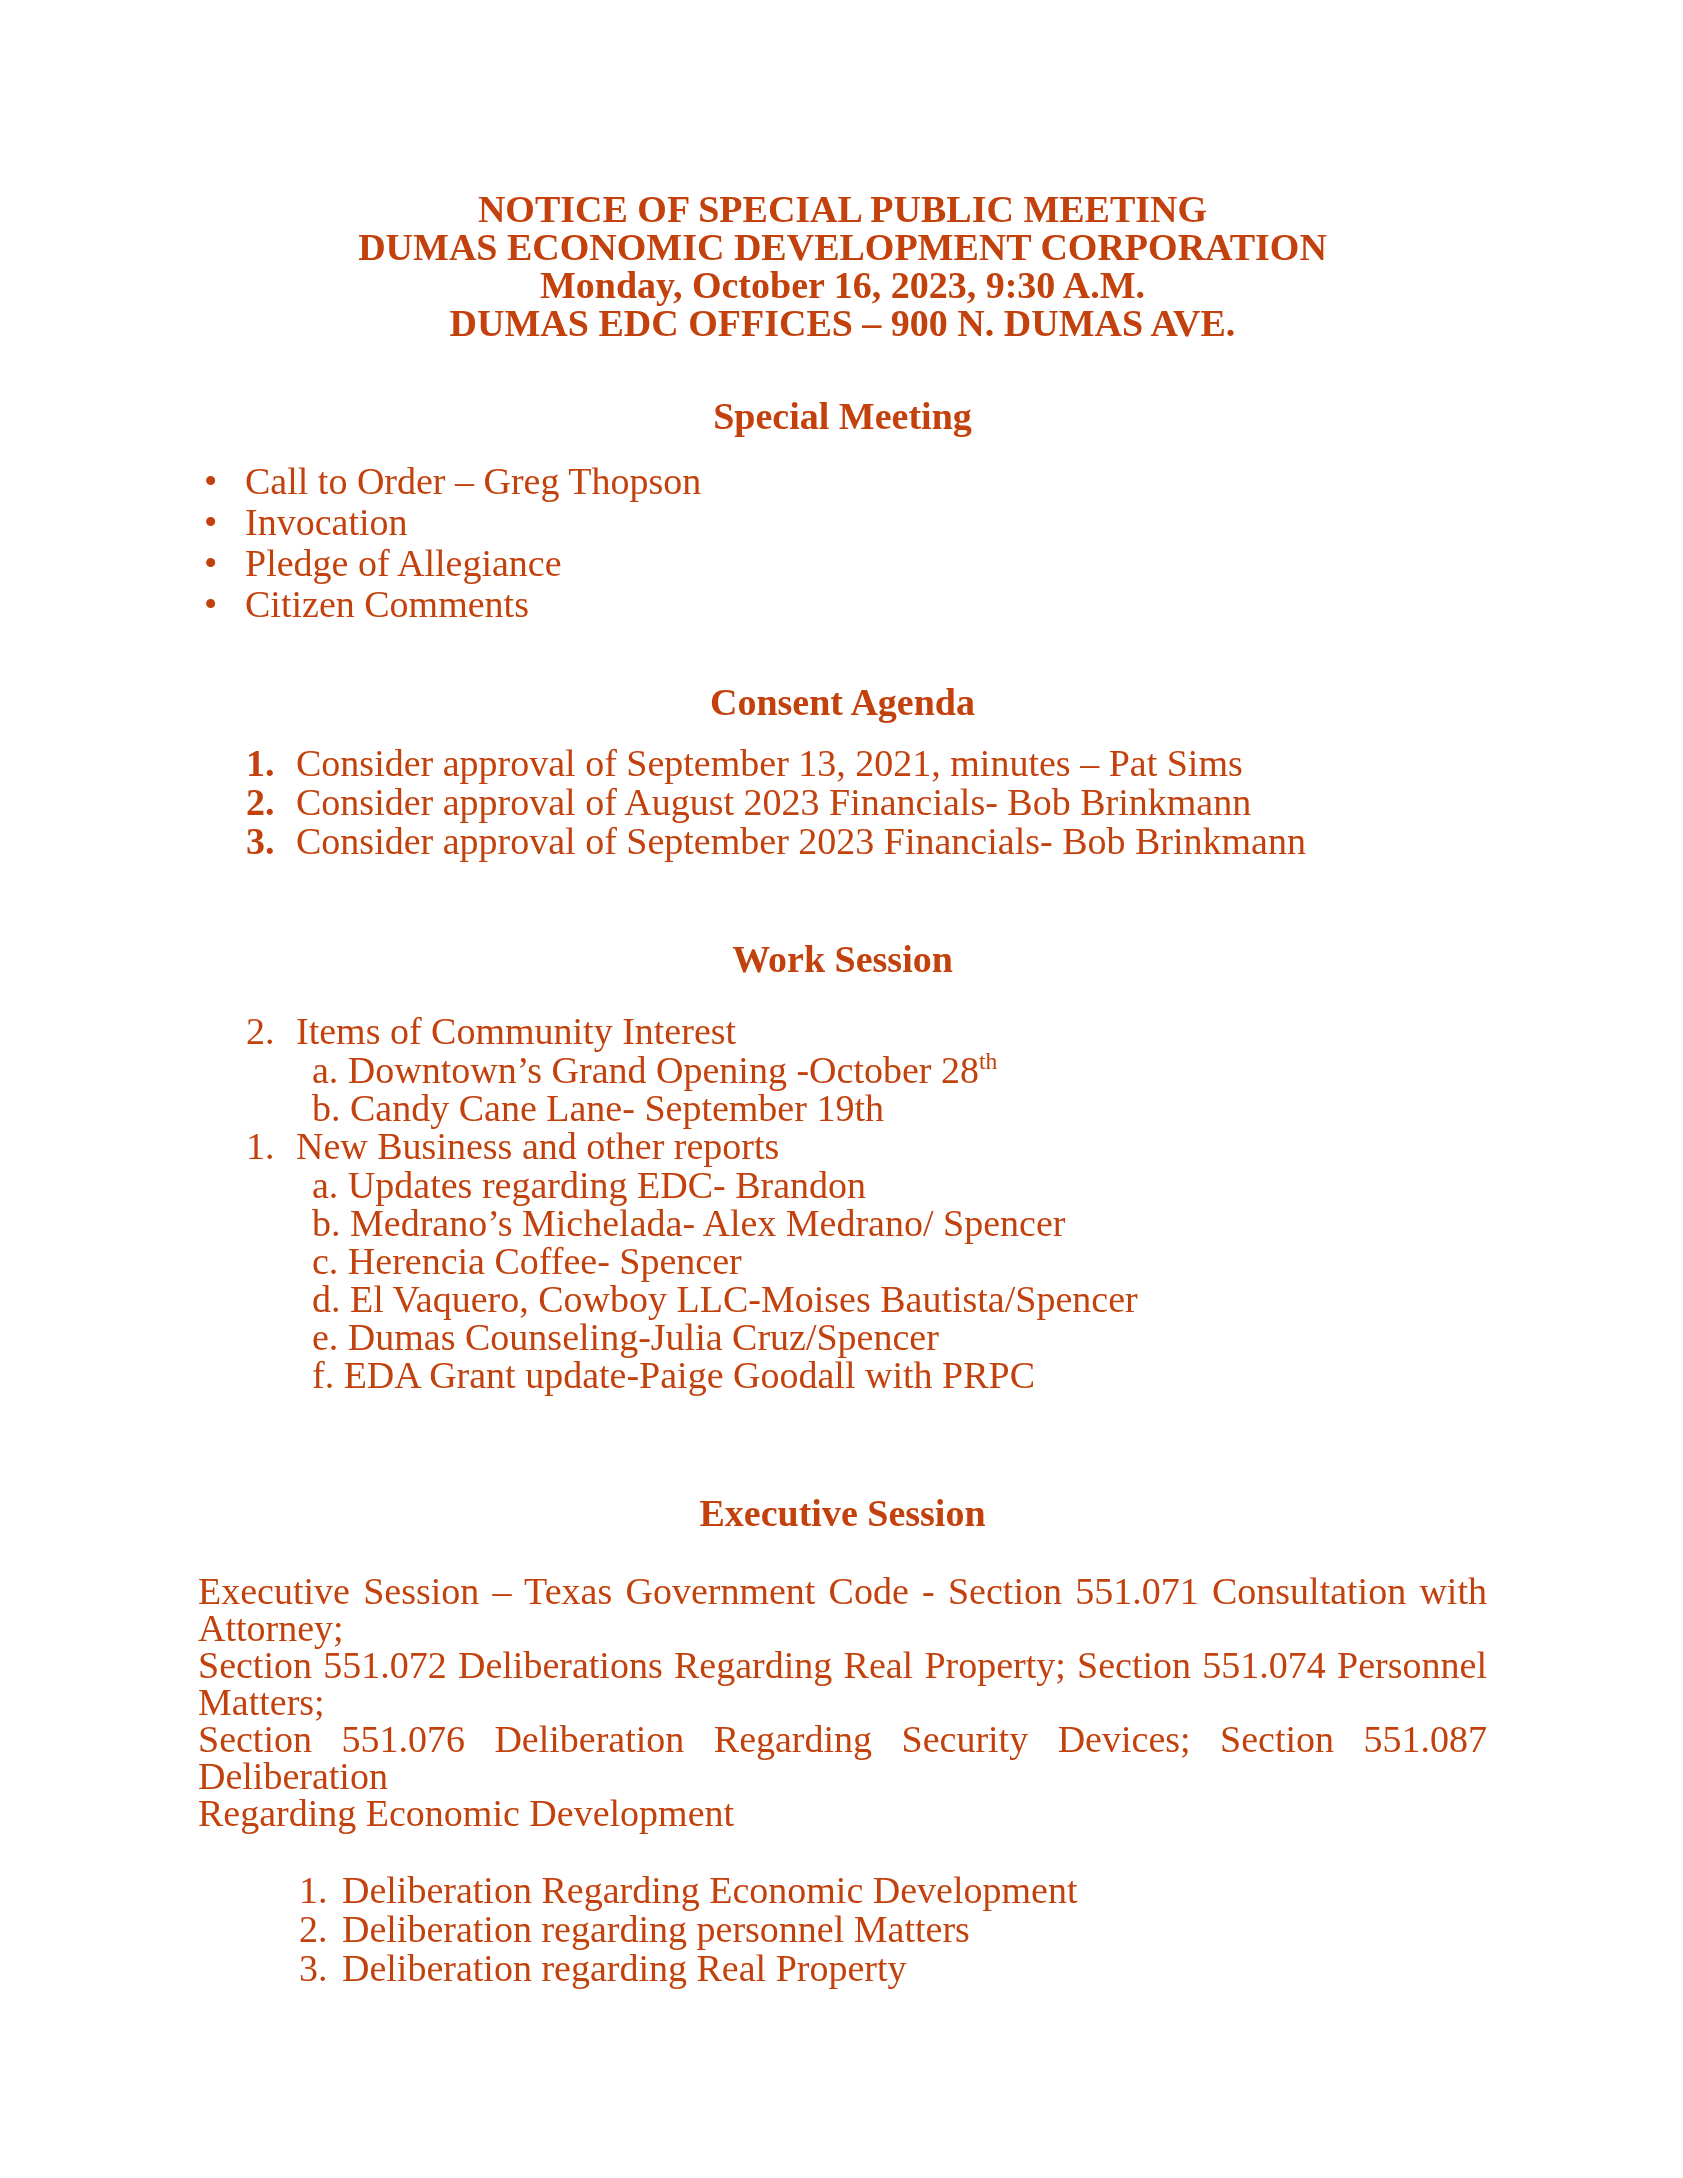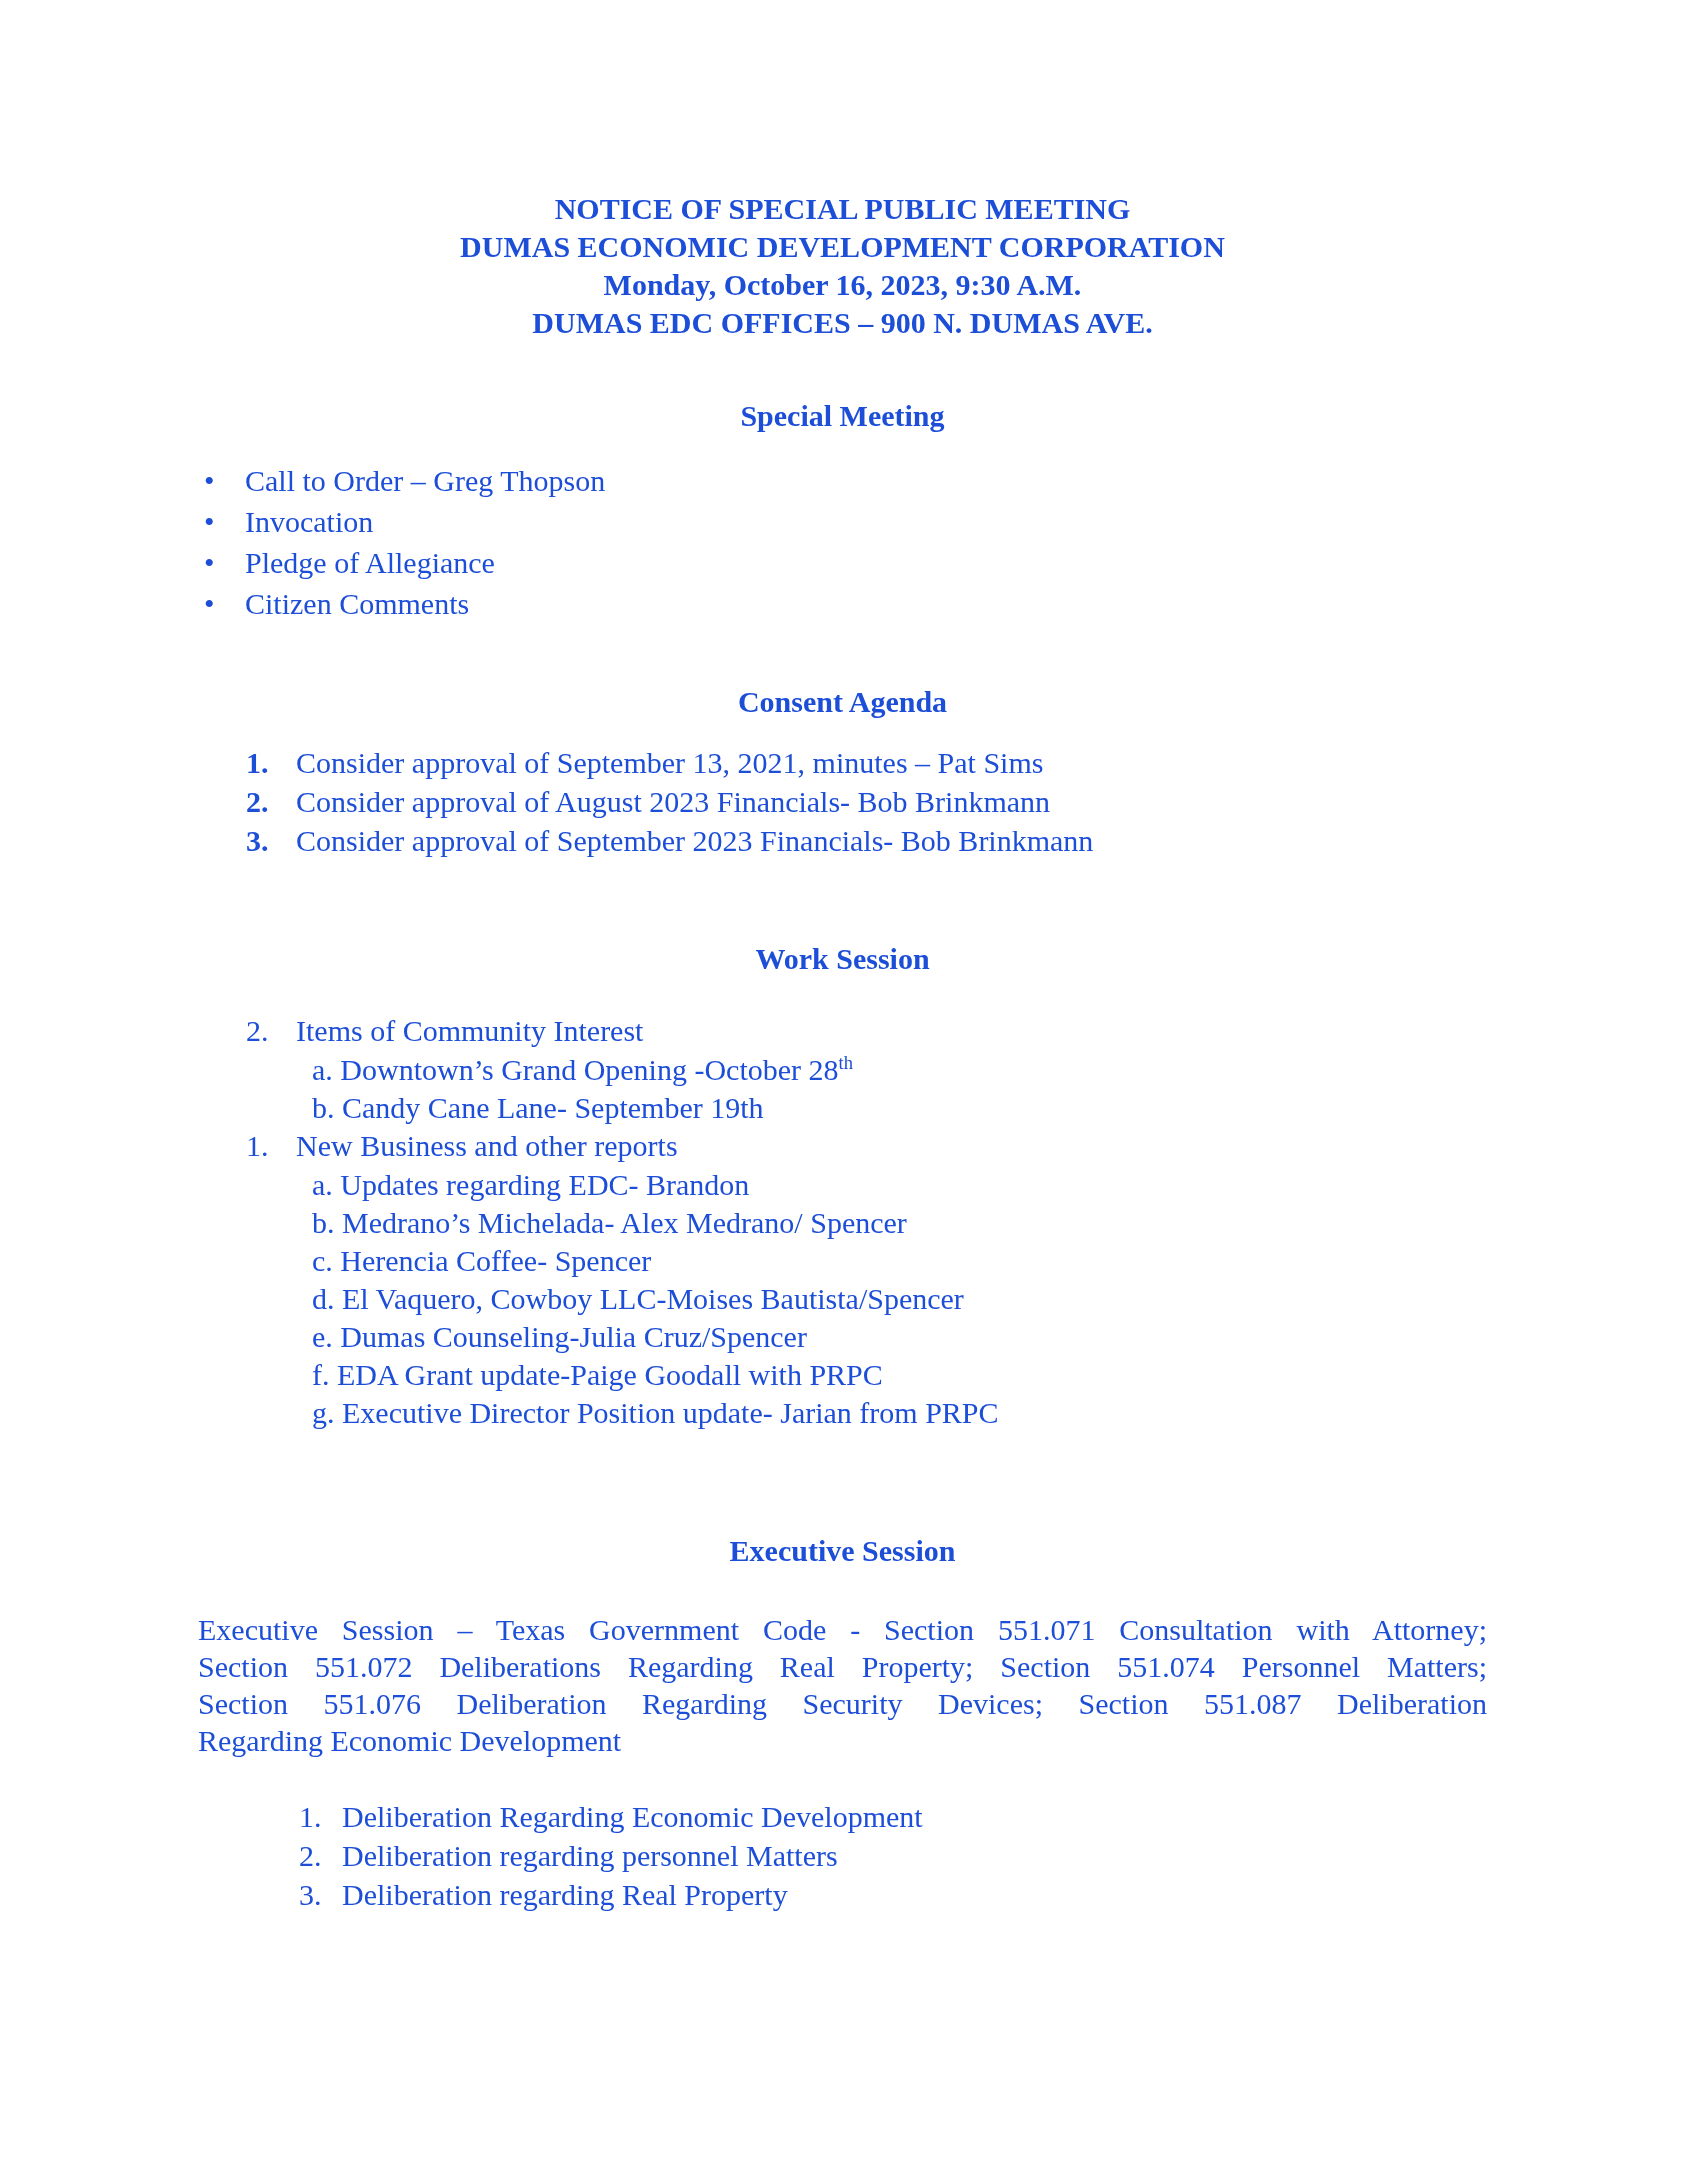--- a/index.html
+++ b/index.html
@@ -5,23 +5,23 @@
   html, body {
     margin: 0;
     padding: 0;
     background: #ffffff;
   }
   .page {
     position: relative;
     width: 1683px;
     height: 2178px;
     background: #ffffff;
-    color: #1d4ed8;
+    color: #c2410c;
     font-family: "Liberation Serif", "DejaVu Serif", serif;
-    font-size: 30px;
+    font-size: 38px;
     line-height: 38px;
   }
   .content {
     position: absolute;
     left: 198px;
     top: 0;
     width: 1289px;
   }
   .centered-heading {
     text-align: center;
@@ -138,23 +138,20 @@
       </div>
       <div class="w-sub">
         <span>d. El Vaquero, Cowboy LLC-Moises Bautista/Spencer</span>
       </div>
       <div class="w-sub">
         <span>e. Dumas Counseling-Julia Cruz/Spencer</span>
       </div>
       <div class="w-sub">
         <span>f. EDA Grant update-Paige Goodall with PRPC</span>
       </div>
-      <div class="w-sub">
-        <span>g. Executive Director Position update- Jarian from PRPC</span>
-      </div>
     </div>
 
     <div class="centered-heading h-exec">Executive Session</div>
 
     <div class="exec-para">
       <div class="jline">Executive Session – Texas Government Code - Section 551.071 Consultation with Attorney;</div>
       <div class="jline">Section 551.072 Deliberations Regarding Real Property; Section 551.074 Personnel Matters;</div>
       <div class="jline">Section 551.076 Deliberation Regarding Security Devices; Section 551.087 Deliberation</div>
       <div class="jline last">Regarding Economic Development</div>
     </div>

